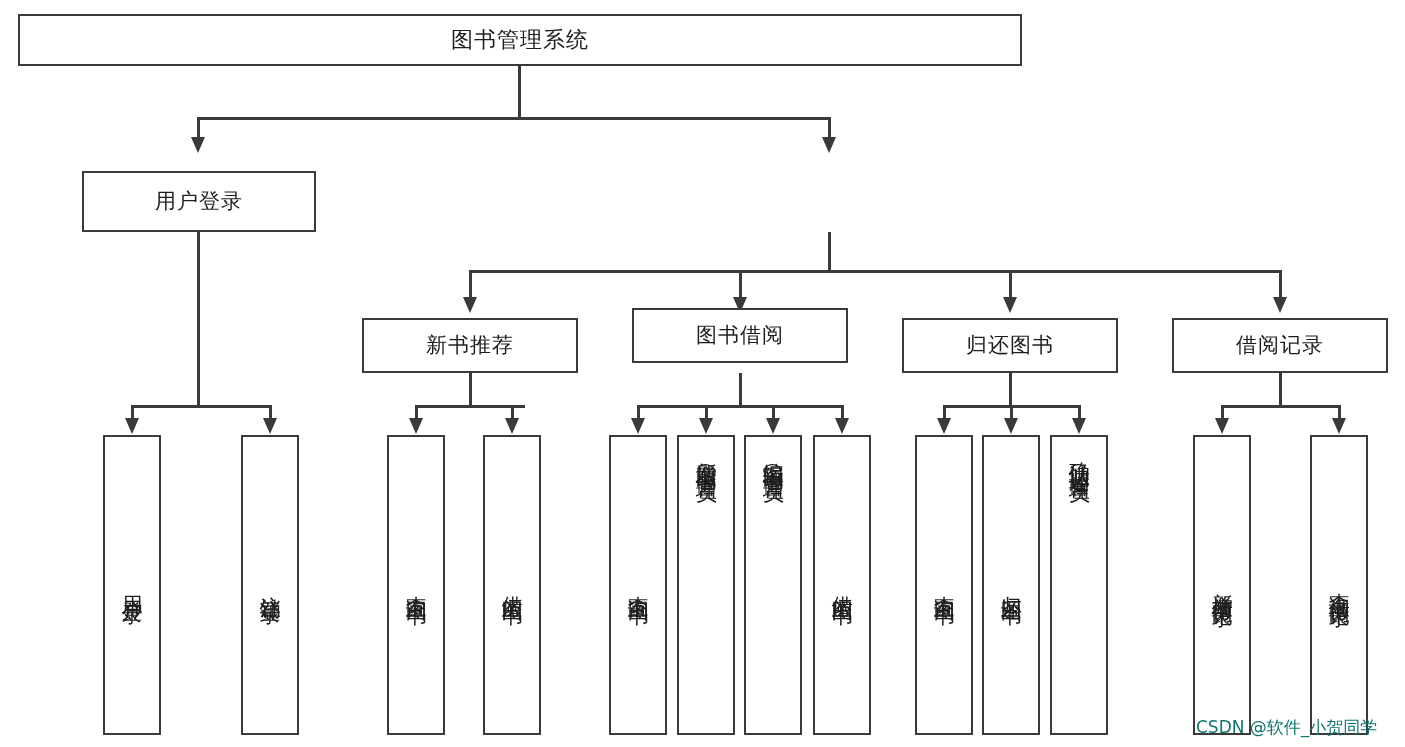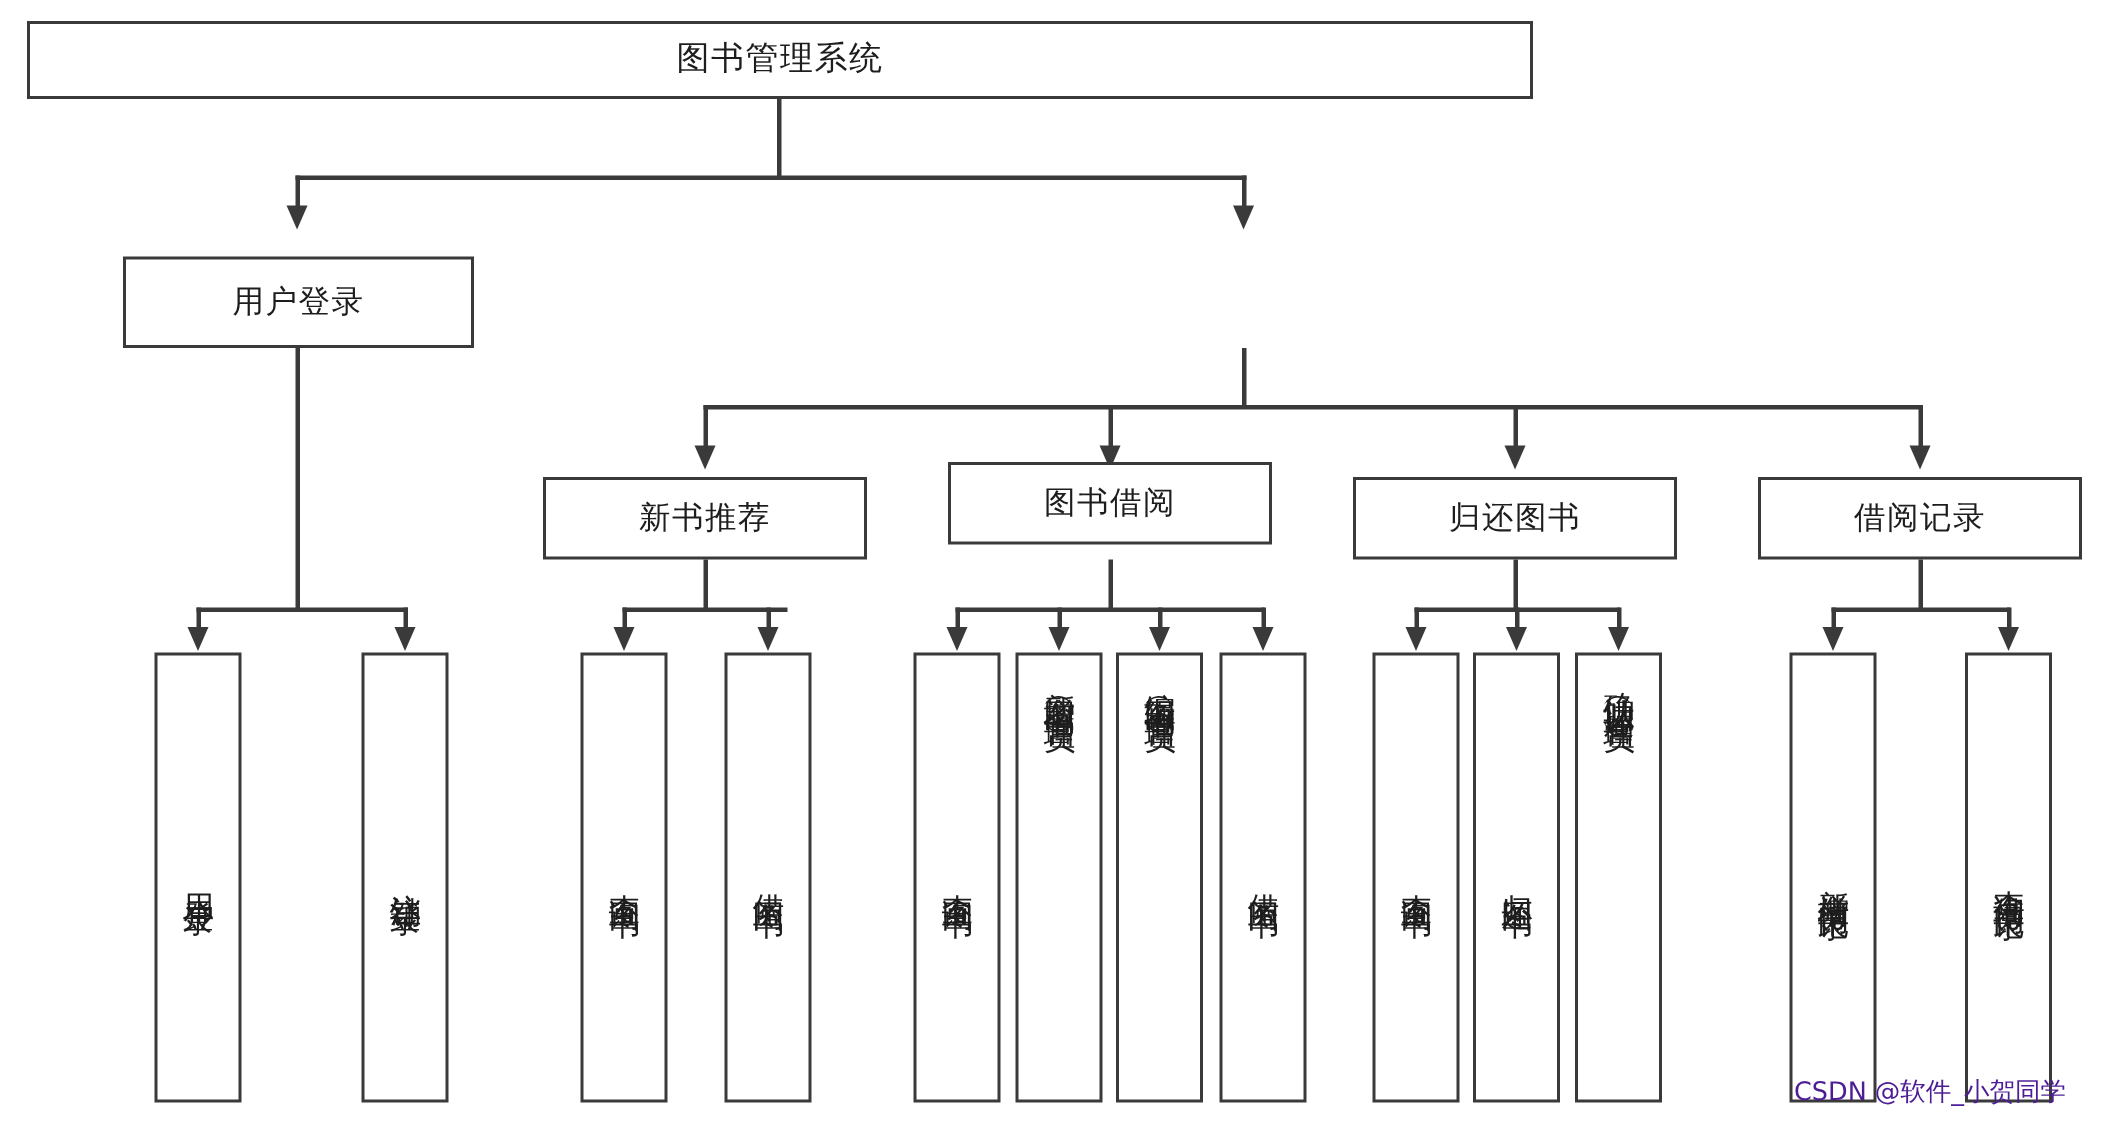--- a/index.html
+++ b/index.html
@@ -54,21 +54,21 @@
     position:absolute;
     width:0;height:0;
     border-left:7px solid transparent;
     border-right:7px solid transparent;
     border-top:16px solid #3a3a3a;
   }
 
   
   #watermark{
     position:absolute;
-    color:#4c1d95;
+    color:#0f766e;
     font-size:17px;
     white-space:nowrap;
     user-select:none;
   }
 </style>
 </head>
 <body>
 
 <div id="canvas">
 

